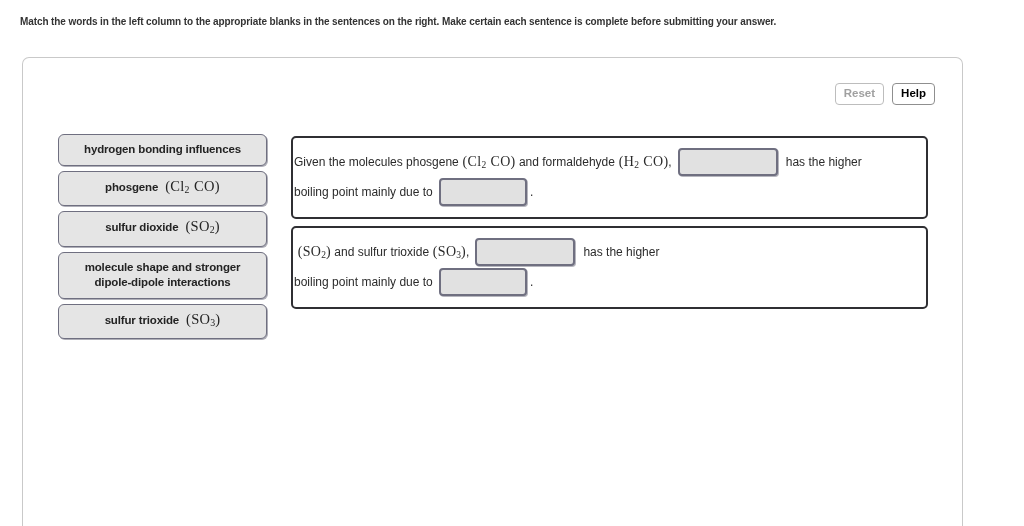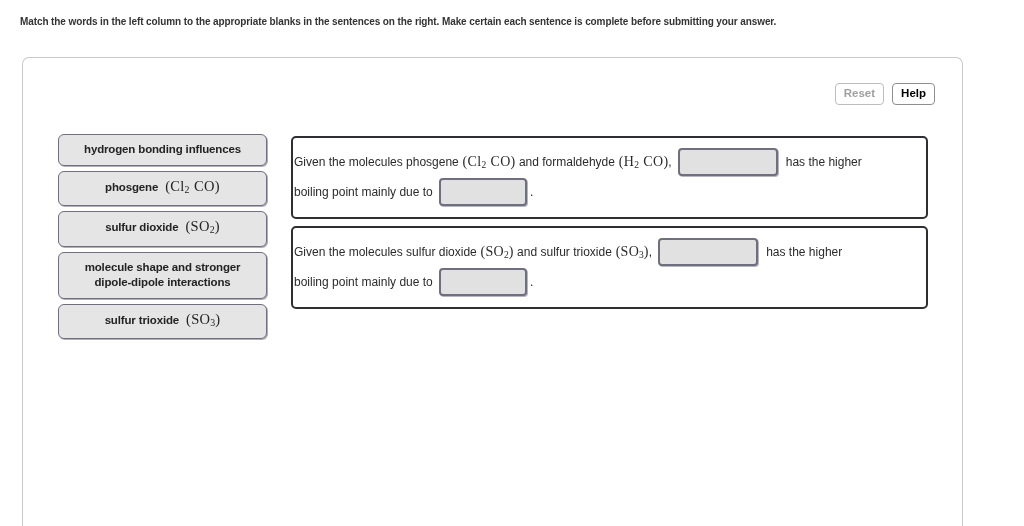--- a/index.html
+++ b/index.html
@@ -215,21 +215,20 @@
         <span class="txt">boiling point mainly due to</span>
         <span class="blank-spacer-l"></span>
         <span class="blank narrow"></span>
         <span class="txt">&nbsp;</span>
         <span class="txt">.</span>
       </div>
     </div>
 
     <div class="sentence-box">
       <div class="sentence-line">
-        <span class="txt">Given the molecules sulfur dioxide</span>
         <span class="formula">&nbsp;(SO<sub>2</sub>)</span>
         <span class="txt">&nbsp;</span>
         <span class="txt">and sulfur trioxide</span>
         <span class="formula">&nbsp;(SO<sub>3</sub>)</span>
         <span class="txt">,</span>
         <span class="blank-spacer-l"></span>
         <span class="blank wide"></span>
         <span class="blank-spacer-r"></span>
         <span class="txt">has the higher</span>
       </div>

